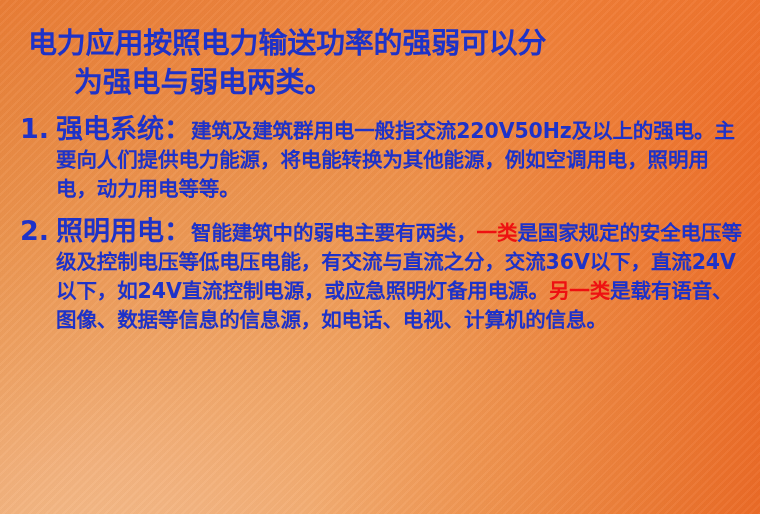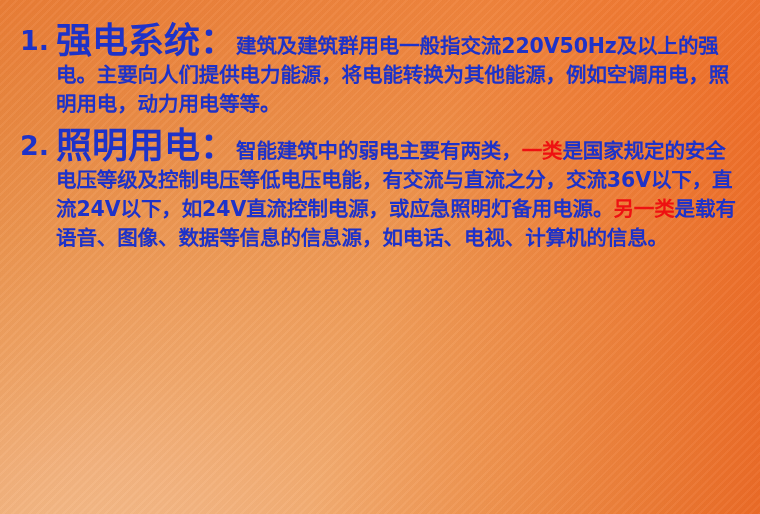--- a/index.html
+++ b/index.html
@@ -85,21 +85,21 @@
     padding-left: 2px;
     box-sizing: border-box;
   }
   .itembody {
     flex: 1 1 auto;
     min-width: 0;
   }
   .heading {
     color: #1e32c8;
     font-weight: bold;
-    font-size: 36px;
+    font-size: 27px;
     line-height: 34px;
   }
   .para {
     color: #1e32c8;
     font-weight: bold;
     font-size: 20.5px;
     line-height: 29px;
     letter-spacing: -0.1px;
     display: inline;
   }
@@ -108,20 +108,24 @@
   #item2 { margin-top: 10px; }
 </style>
 </head>
 <body>
 
 <div id="slide">
   <div id="texture"></div>
 
   <div id="content">
 
+    <h1 id="title">
+      <span class="line1">电力应用按照电力输送功率的强弱可以分</span>
+      <span class="line2">为强电与弱电两类。</span>
+    </h1>
 
     <div class="item" id="item1">
       <div class="marker">1.</div>
       <div class="itembody">
         <span class="heading">强电系统：</span><span class="para"><span class="blue">建筑及建筑群用电一般指交流220V50Hz及以上的强电。主要向人们提供电力能源，将电能转换为其他能源，例如空调用电，照明用电，动力用电等等。</span></span>
       </div>
     </div>
 
     <div class="item" id="item2">
       <div class="marker">2.</div>

